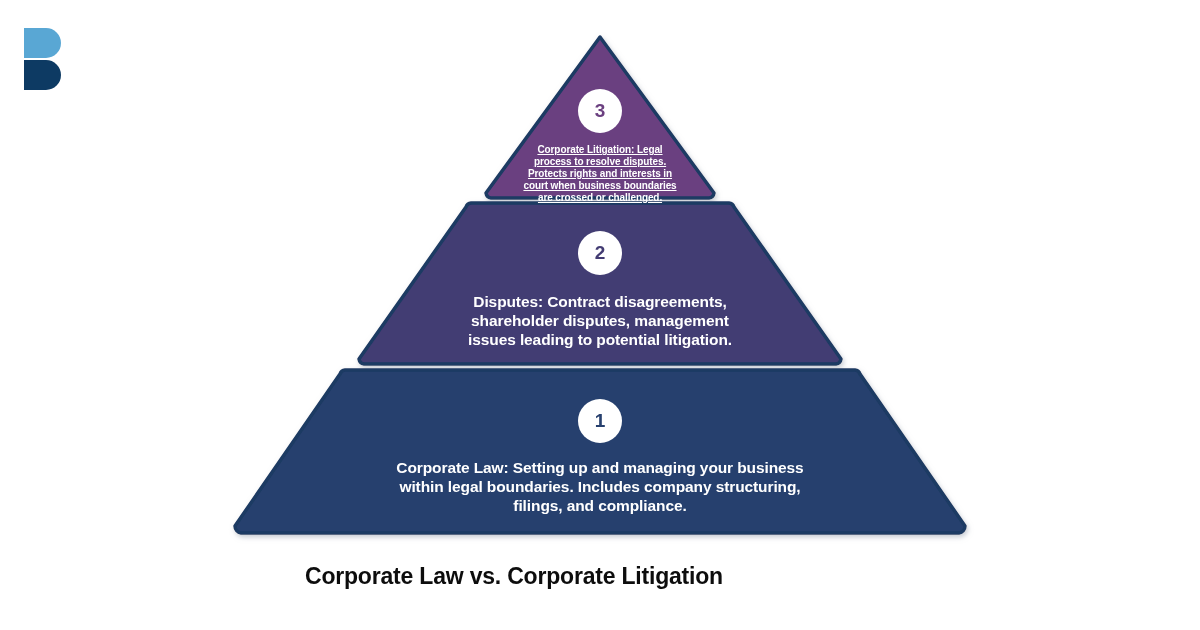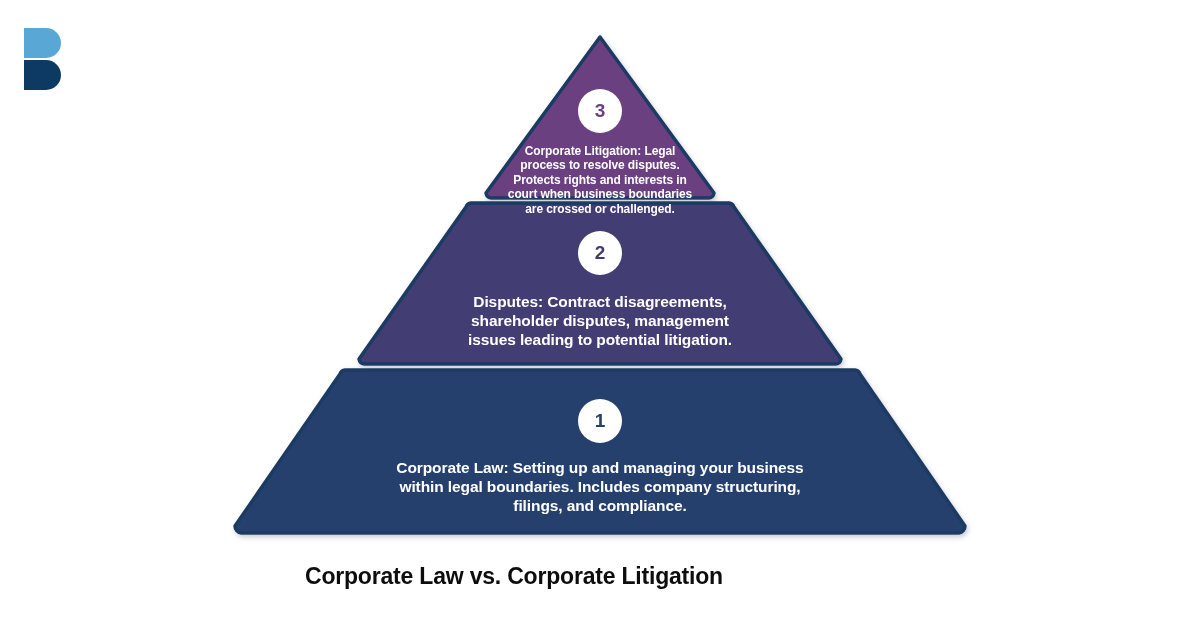--- a/index.html
+++ b/index.html
@@ -53,22 +53,23 @@
     font-weight: bold;
     line-height: 1.16;
     letter-spacing: -0.1px;
     white-space: pre-line;
   }
 
   #tier3-text {
     left: 505px;
     top: 144px;
     width: 190px;
-    font-size: 12px;
+    font-size: 10px;
     line-height: 1.2;
+    text-decoration: underline;
   }
 
   #tier2-text {
     left: 420px;
     top: 293px;
     width: 360px;
     font-size: 15.5px;
     line-height: 1.22;
   }
 

